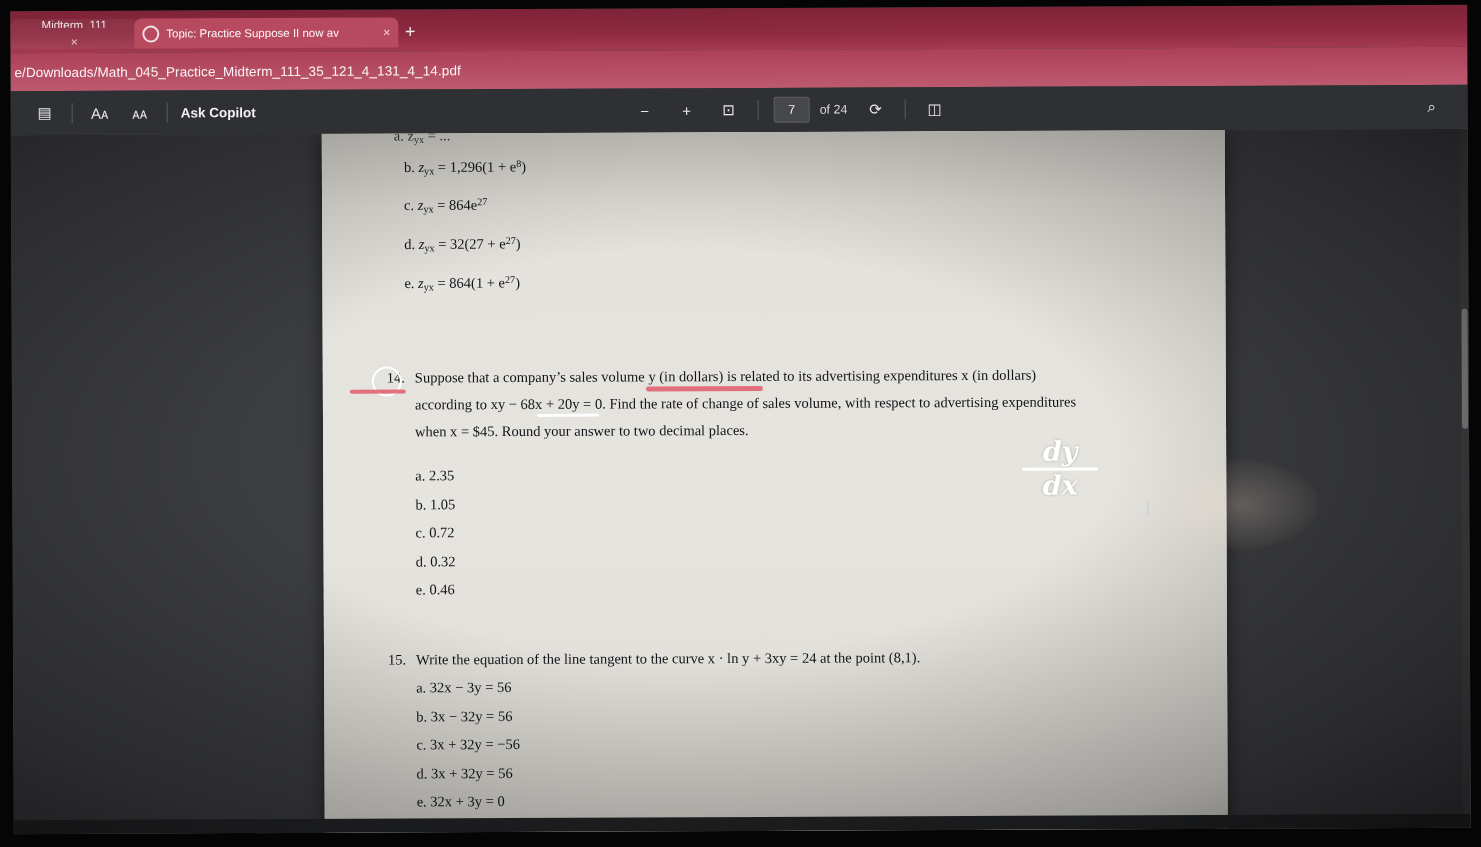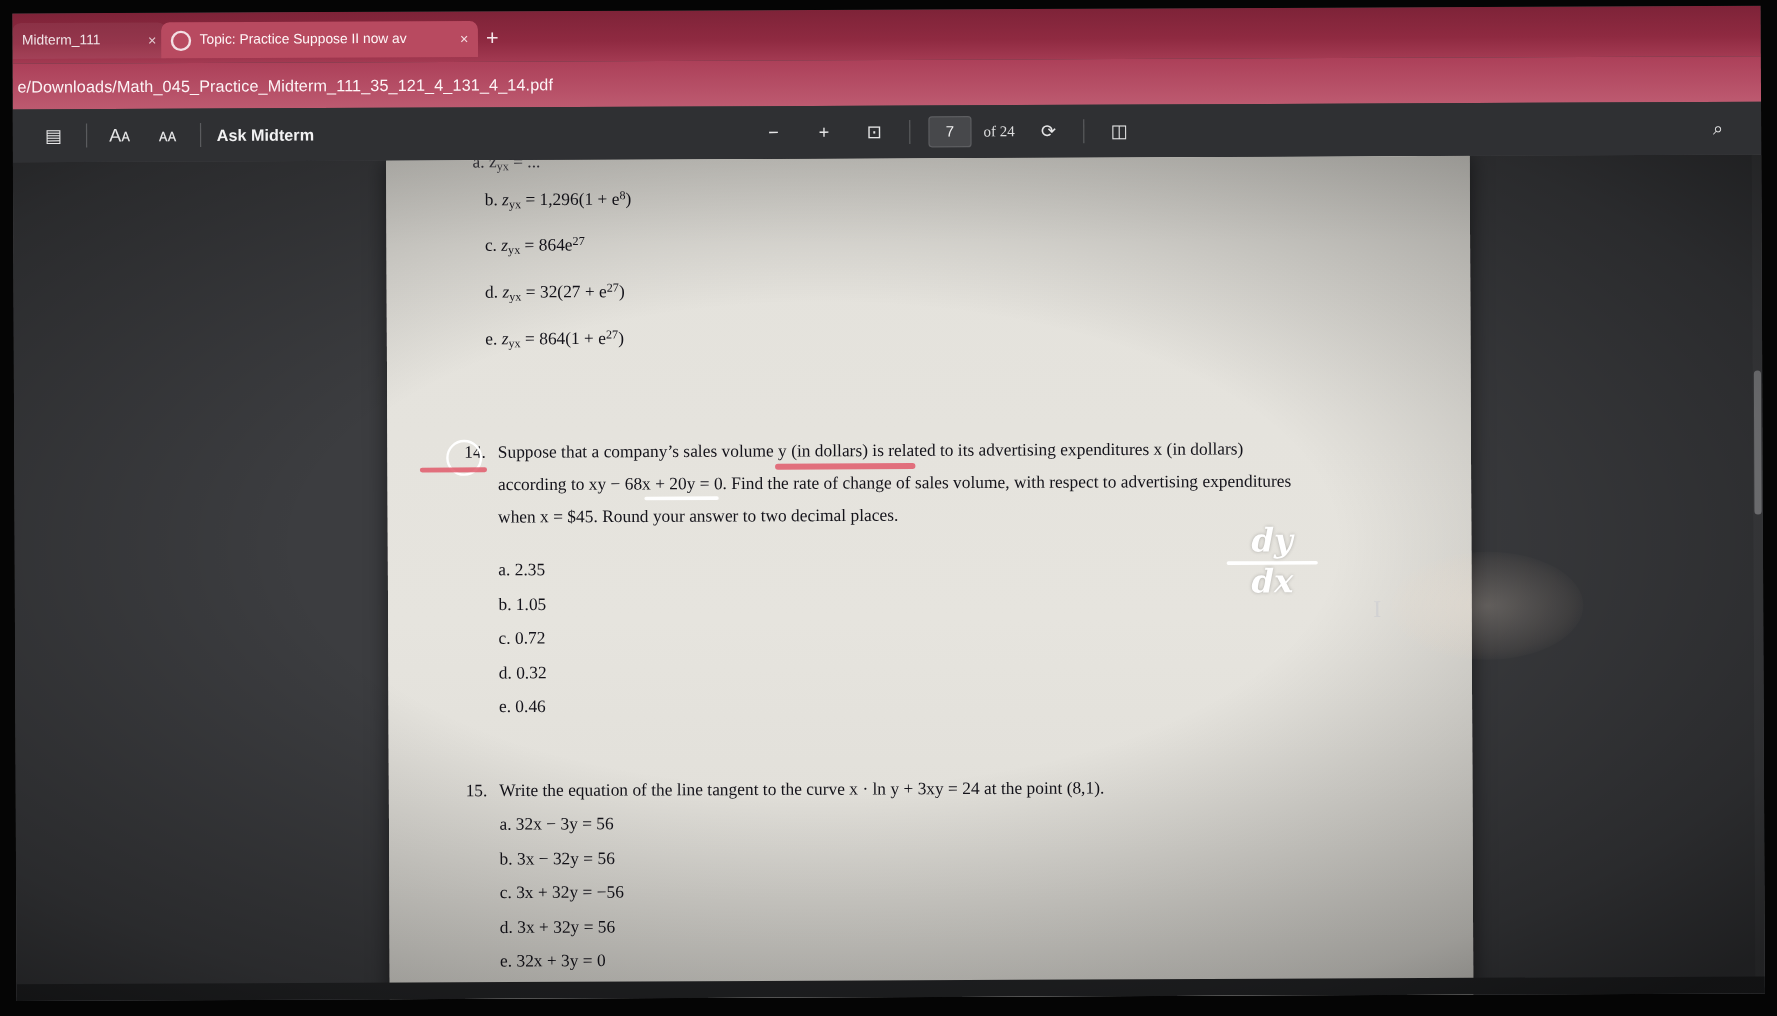--- a/index.html
+++ b/index.html
@@ -52,20 +52,21 @@
     font-size: 11.5px;
     color: #f2e7ea;
     white-space: nowrap;
     overflow: hidden;
   }
   .tab.inactive {
     left: 0px;
     width: 112px;
     background: rgba(255,255,255,0.06);
     color: #f0e4e7;
+    flex-direction: column;
   }
   .tab.active {
     left: 124px;
     width: 248px;
     background: #b84a60;
     color: #fff7f8;
   }
   .tab .favicon {
     width: 13px; height: 13px;
     border-radius: 50%;
@@ -165,21 +166,20 @@
     align-items: center;
     justify-content: center;
     margin-left: 6px;
   }
   .pageof {
     font-size: 12.5px;
     color: #dcdcdd;
     margin-left: 8px;
     margin-right: 6px;
     white-space: nowrap;
-    font-family: Liberation Serif, serif;
   }
   .tb-right {
     position: absolute;
     right: 16px;
     display: flex;
     align-items: center;
   }
 
   
   .docarea {
@@ -313,21 +313,21 @@
       <span class="url">e/Downloads/Math_045_Practice_Midterm_111_35_121_4_131_4_14.pdf</span>
     </div>
 
     <div class="pdftoolbar">
       <div class="tb-left">
         <div class="tb-btn">▤</div>
         <div class="tb-sep"></div>
         <div class="tb-btn">Aᴀ</div>
         <div class="tb-btn">ᴀᴀ</div>
         <div class="tb-sep"></div>
-        <div class="askcopilot">Ask Midterm</div>
+        <div class="askcopilot">Ask Copilot</div>
       </div>
 
       <div class="tb-center">
         <div class="tb-btn">−</div>
         <div class="tb-btn">+</div>
         <div class="tb-btn">⊡</div>
         <div class="tb-sep"></div>
         <div class="pagebox">7</div>
         <div class="pageof">of 24</div>
         <div class="tb-btn">⟳</div>

